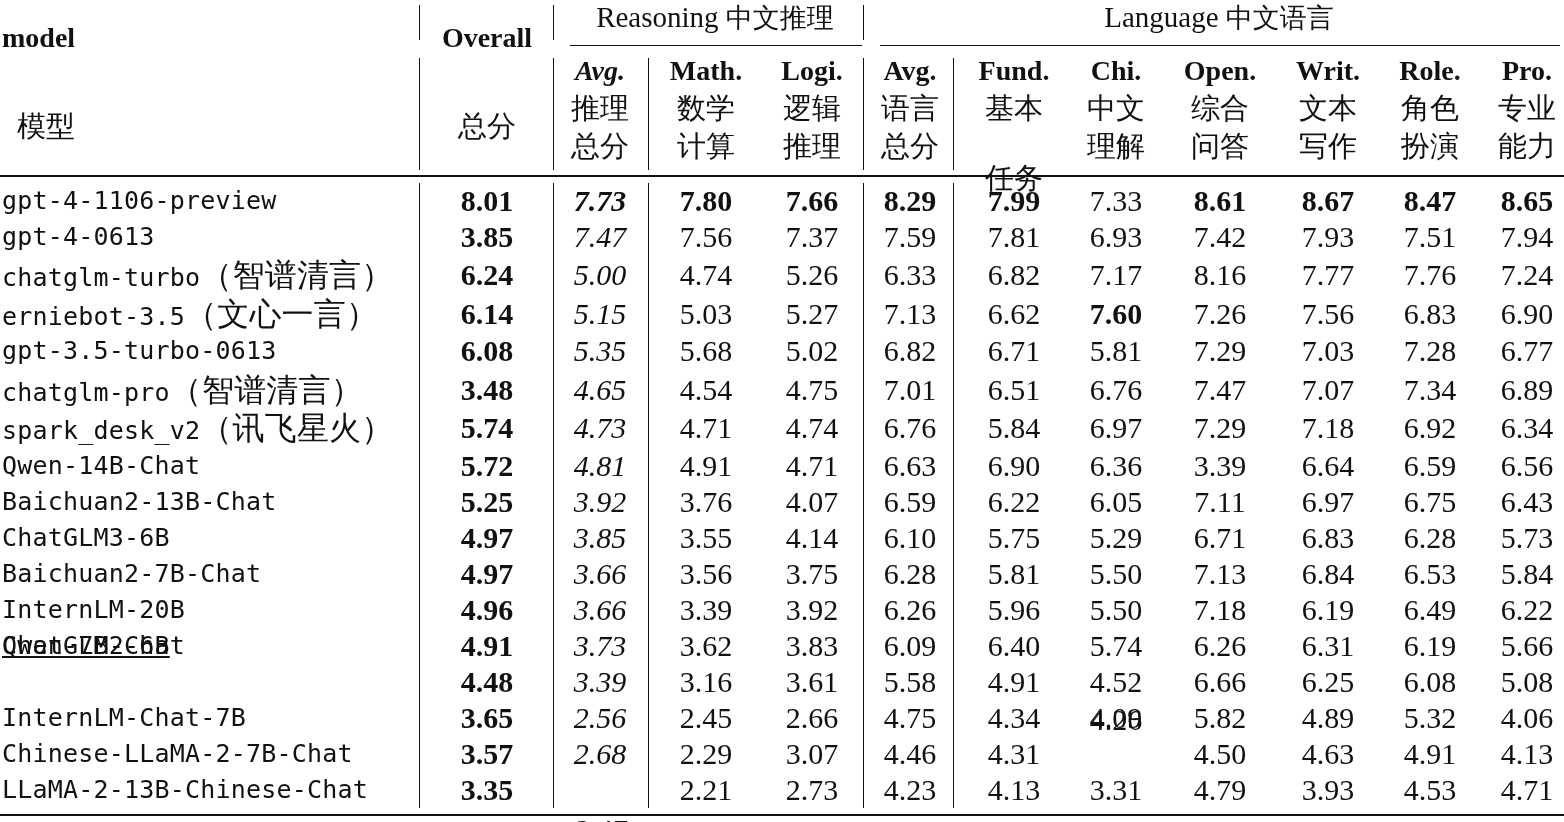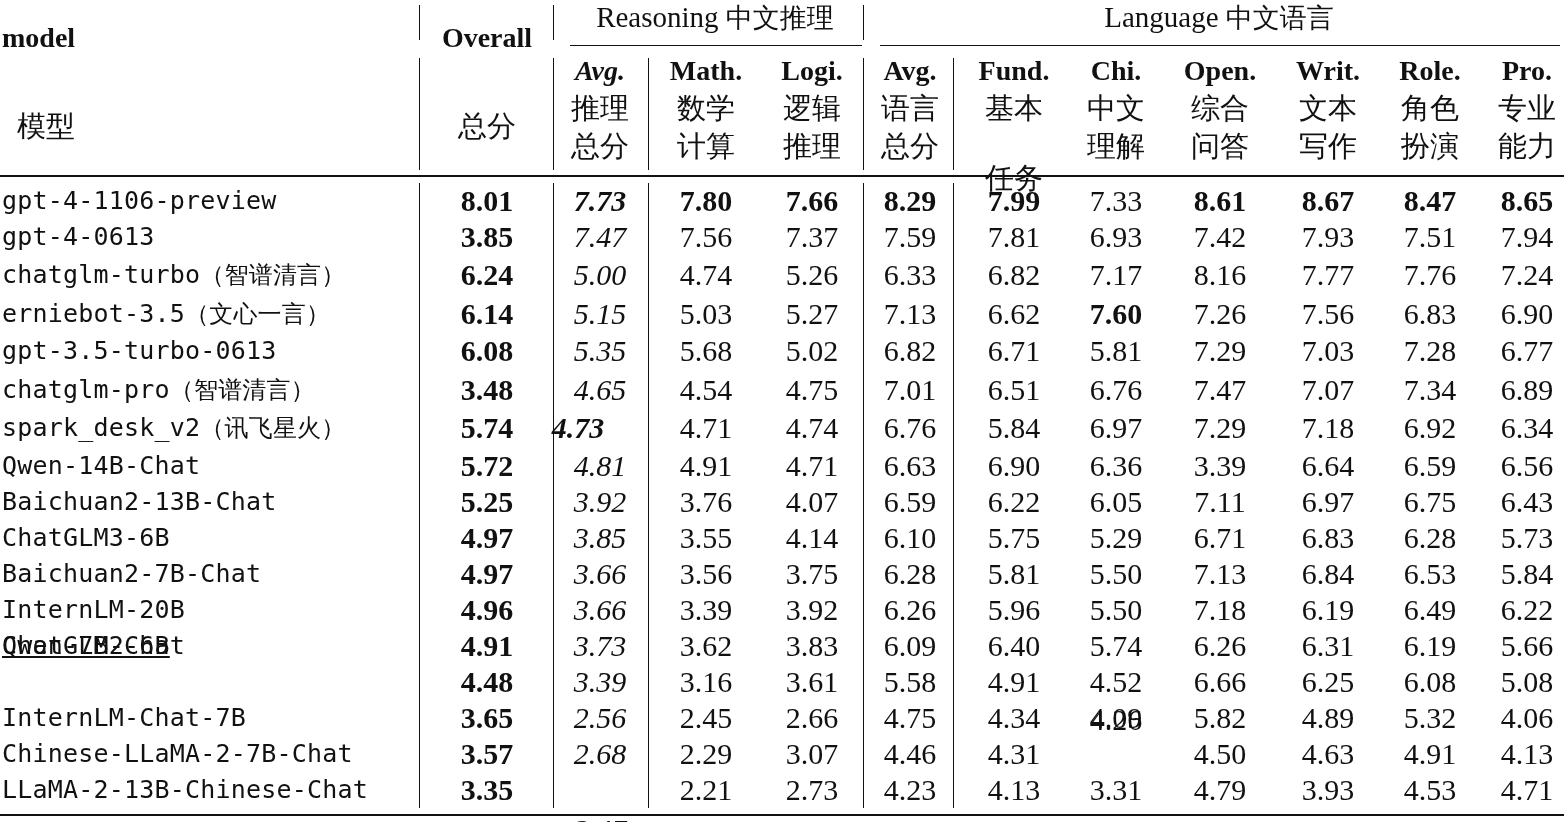--- a/index.html
+++ b/index.html
@@ -8,21 +8,21 @@
   .vrule { position: absolute; width: 1.3px; background: #111; }
   .hrule { position: absolute; height: 1.3px; background: #111; }
   .hrule.thick { height: 2.2px; }
   .cell { position: absolute; text-align: center; white-space: nowrap; }
   .hdr-en { font-family: "Liberation Serif", serif; font-weight: bold; font-size: 28px; }
   .hdr-cn { font-family: "DejaVu Sans", sans-serif; font-size: 29px; line-height: 38px; font-weight: normal; }
   .num { font-family: "Liberation Serif", serif; font-size: 30px; line-height: 36px; }
   .bold { font-weight: bold; }
   .ital { font-style: italic; }
   .model { position: absolute; left: 2px; font-family: "DejaVu Sans Mono", monospace; font-size: 25px; line-height: 36px; white-space: nowrap; letter-spacing: 0.2px; }
-  .model .cn { font-family: Liberation Sans, sans-serif; font-size: 24px; }
+  .model .cn { font-family: Liberation Sans, sans-serif; font-size: 32px; }
   .group-title { position: absolute; font-family: "Liberation Serif", serif; font-size: 29px; white-space: nowrap; text-align: center; }
   .group-title .cn { font-family: "DejaVu Sans", sans-serif; font-size: 27px; }
 </style>
 </head>
 <body>
 
 <div id="table">
 
   <div class="abs hdr-en" style="left:2px; top:22px;">model</div>
   <div class="abs hdr-cn" style="left:2px; top:107px;margin-left:15px;">模型</div>
@@ -174,21 +174,21 @@
         <div class="cell num" style="left: 964px; width: 100px; top: 372px;">6.51</div>
         <div class="cell num" style="left: 1066px; width: 100px; top: 372px;">6.76</div>
         <div class="cell num" style="left: 1170px; width: 100px; top: 372px;">7.47</div>
         <div class="cell num" style="left: 1278px; width: 100px; top: 372px;">7.07</div>
         <div class="cell num" style="left: 1380px; width: 100px; top: 372px;">7.34</div>
         <div class="cell num" style="left: 1477px; width: 100px; top: 372px;">6.89</div>
       </div>
       <div>
         <div class="model" style="top: 410px;"><span>spark_desk_v2</span><span class="cn">（讯飞星火）</span></div>
         <div class="cell num bold" style="left: 425px; width: 124px; top: 410px;">5.74</div>
-        <div class="cell num ital" style="left: 528px; width: 100px; top: 410px; font-weight: bold;">4.73</div>
+        <div class="cell num ital" style="left: 550px; width: 100px; top: 410px;">4.73</div>
         <div class="cell num" style="left: 656px; width: 100px; top: 410px;">4.71</div>
         <div class="cell num" style="left: 762px; width: 100px; top: 410px;">4.74</div>
         <div class="cell num" style="left: 860px; width: 100px; top: 410px;">6.76</div>
         <div class="cell num" style="left: 964px; width: 100px; top: 410px;">5.84</div>
         <div class="cell num" style="left: 1066px; width: 100px; top: 410px;">6.97</div>
         <div class="cell num" style="left: 1170px; width: 100px; top: 410px;">7.29</div>
         <div class="cell num" style="left: 1278px; width: 100px; top: 410px;">7.18</div>
         <div class="cell num" style="left: 1380px; width: 100px; top: 410px;">6.92</div>
         <div class="cell num" style="left: 1477px; width: 100px; top: 410px;">6.34</div>
       </div>

